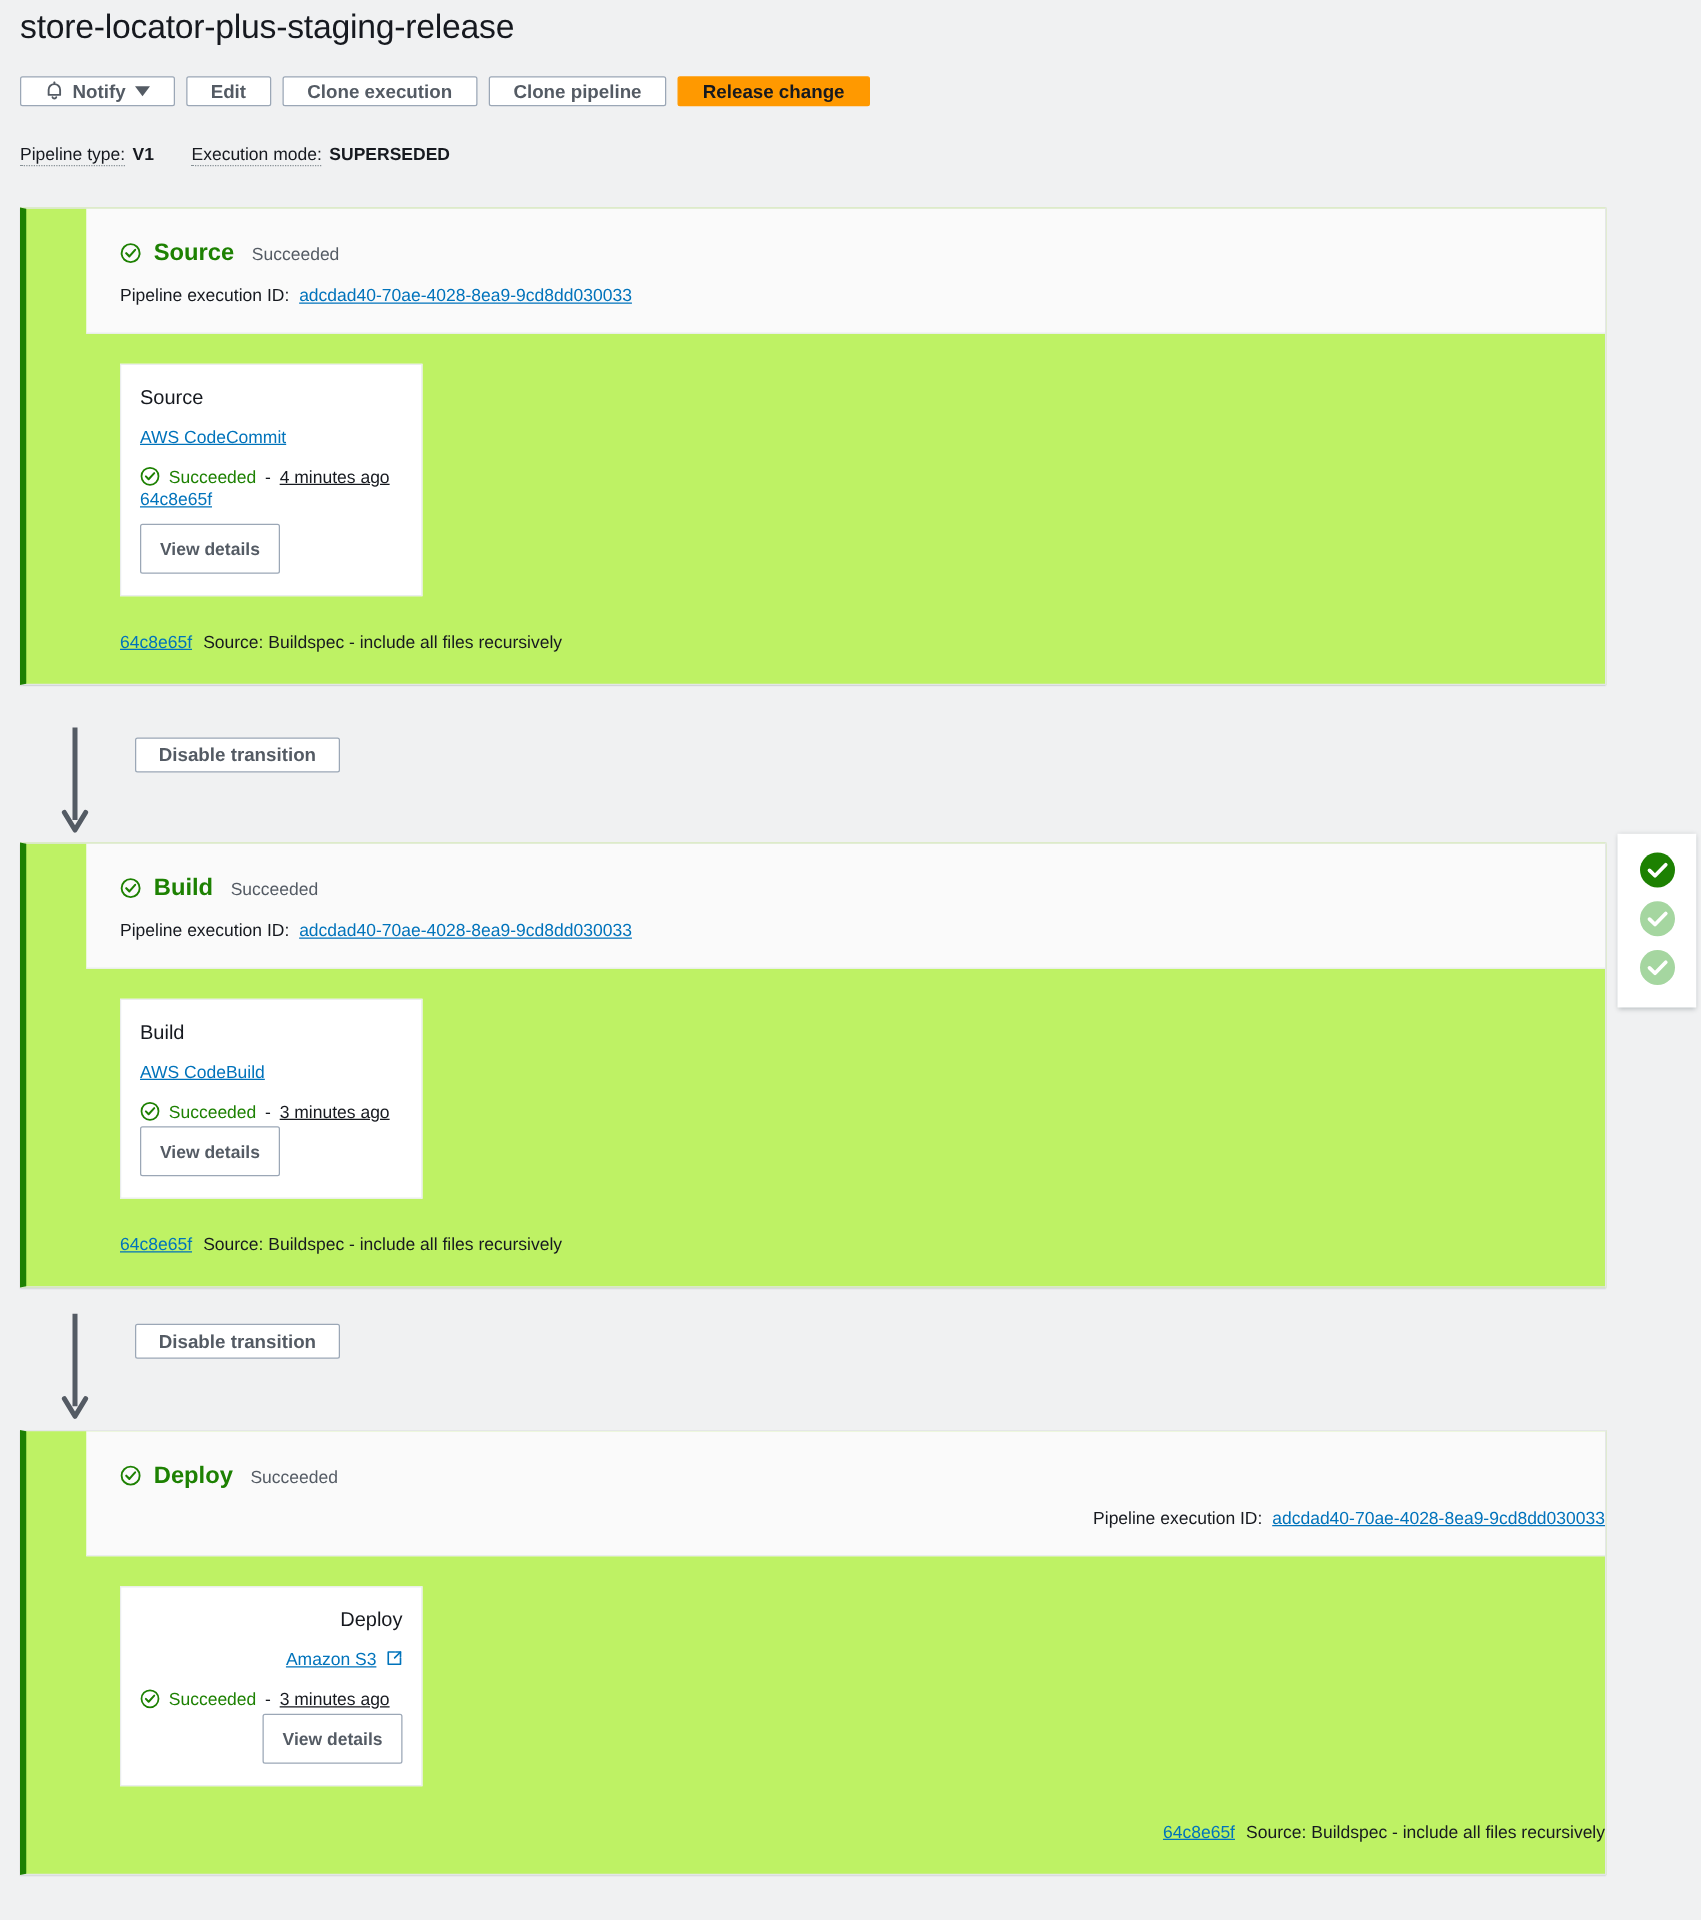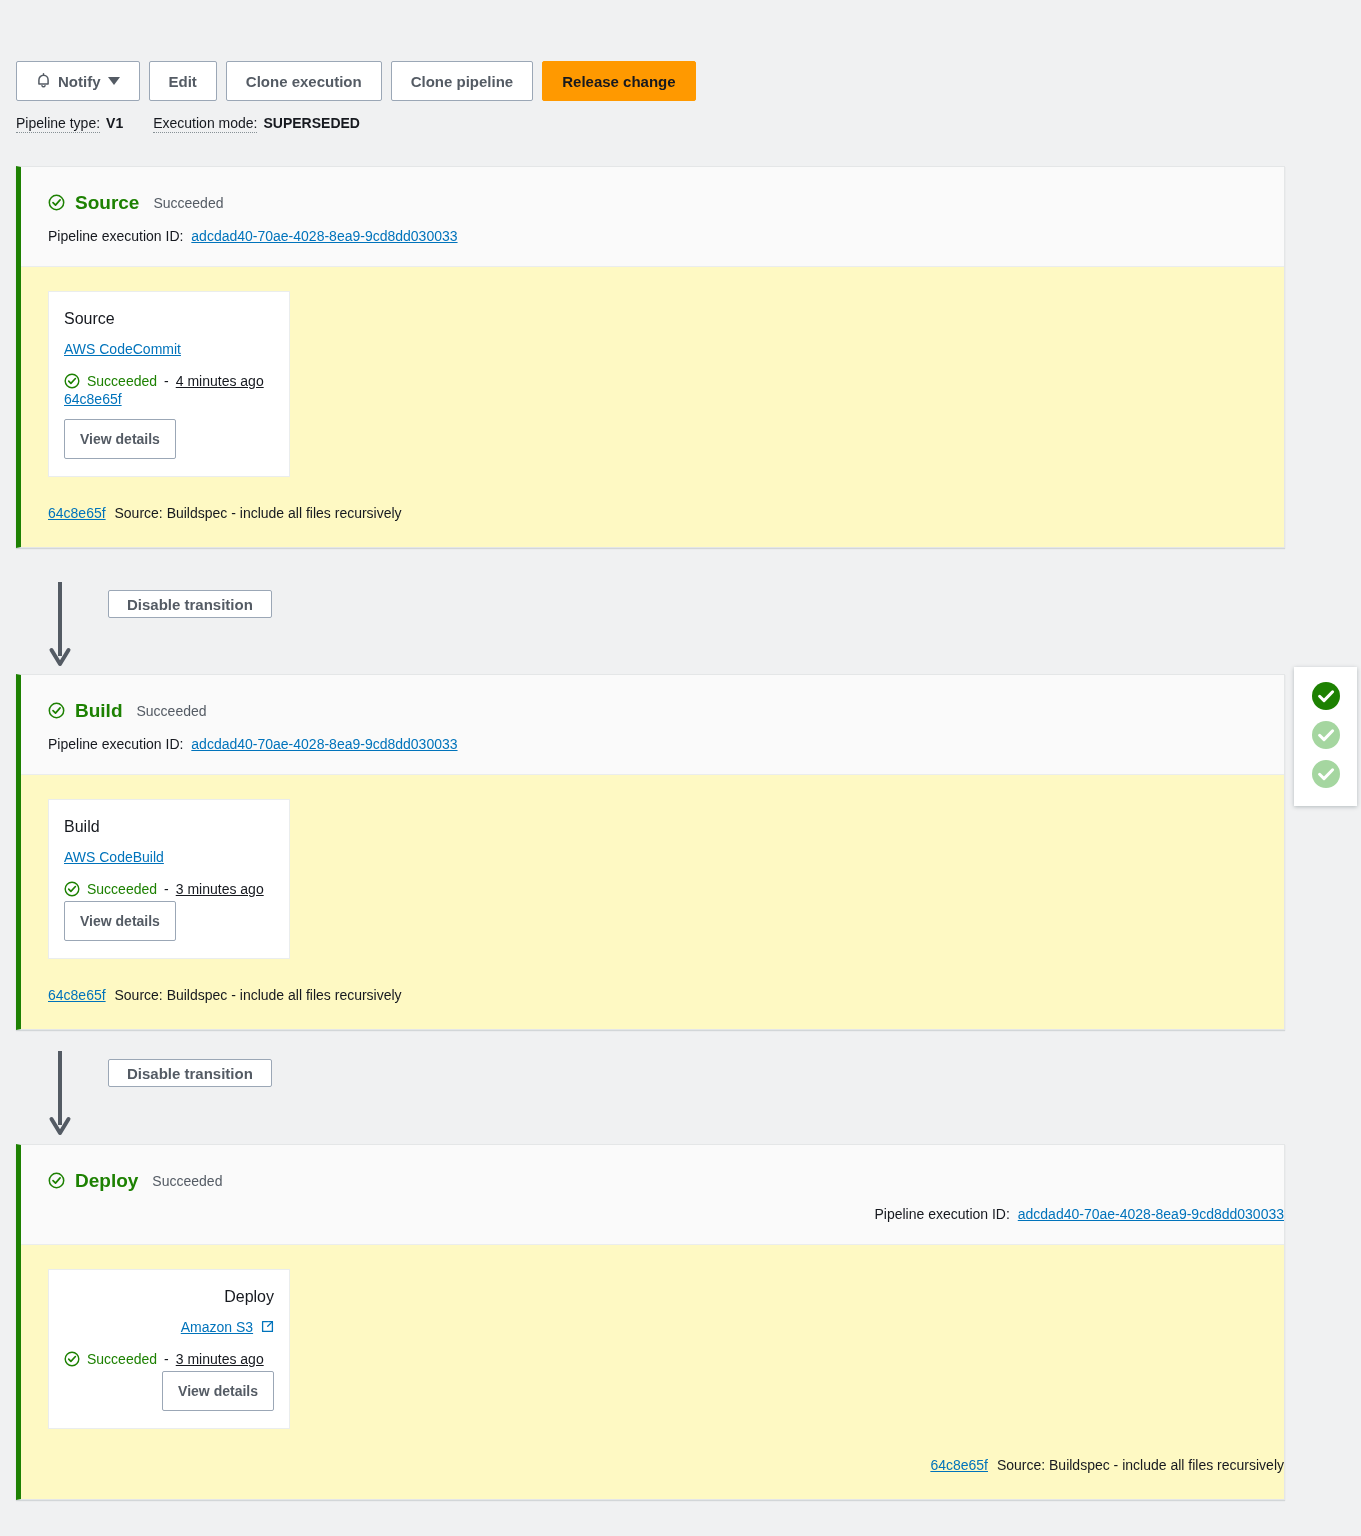--- a/index.html
+++ b/index.html
@@ -19,21 +19,21 @@
     font-size: 27px; font-weight: 400; letter-spacing: -0.2px;
     color: #16191f; line-height: 42px;
   }
   .toolbar {
     position: absolute; left: 16px; top: 61px;
     display: flex; align-items: center; gap: 9px;
   }
   .btn {
     display: inline-flex; align-items: center; justify-content: center;
     gap: 7px;
-    height: 40px; padding: 0 19px;
+    height: 24px; padding: 0 19px;
     background: #ffffff;
     border: 1px solid #9ba7b6;
     border-radius: 2px;
     font-size: 15px; font-weight: 700;
     color: #545b64;
     cursor: pointer;
     white-space: nowrap;
   }
   .btn-primary {
     background: #ff9900;
@@ -59,24 +59,25 @@
     padding-bottom: 1px;
     color: #16191f;
   }
   .meta-value { font-weight: 700; margin-left: 6px; }
   .meta-gap { width: 30px; display: inline-block; }
 
   
   .stage {
     position: absolute;
     left: 16px; width: 1269px;
-    background: #fef9c3;
+    background: #bef264;
     border: 1px solid #e4e6e7;
     border-left: 5px solid #1d8102;
     box-shadow: 0 1px 1px 0 rgba(0,28,36,0.12);
+    padding-left: 48px;
   }
   .stage-header {
     background: #fafafa;
     border-bottom: 1px solid #eaeded;
     padding: 26px 0 22px 27px;
   }
   .stage-title-row {
     display: flex; align-items: center; gap: 10px;
   }
   .check-circle-outline { width: 17px; height: 17px; display: block; flex: none; }
@@ -152,20 +153,21 @@
     display: flex; flex-direction: column; align-items: center;
     padding-top: 14px; gap: 9px;
   }
   .rail-dot { width: 30px; height: 30px; display: block; cursor: pointer; }
 </style>
 </head>
 <body>
 
 <div class="page">
 
+  <div class="page-title">store-locator-plus-staging-release</div>
 
   <div class="toolbar">
     <button class="btn">
       <span>
         <svg class="bell-icon" viewBox="0 0 16 17" fill="none" stroke="#545b64" stroke-width="1.6">
           <path d="M8 1.6 V0.8" stroke-linecap="round"></path>
           <path d="M3.1 11.6 V7.3 a4.9 4.9 0 0 1 9.8 0 v4.3 z" stroke-linejoin="round"></path>
           <path d="M6.4 13.6 a1.7 1.7 0 0 0 3.2 0" stroke-linecap="round"></path>
         </svg>
       </span>

